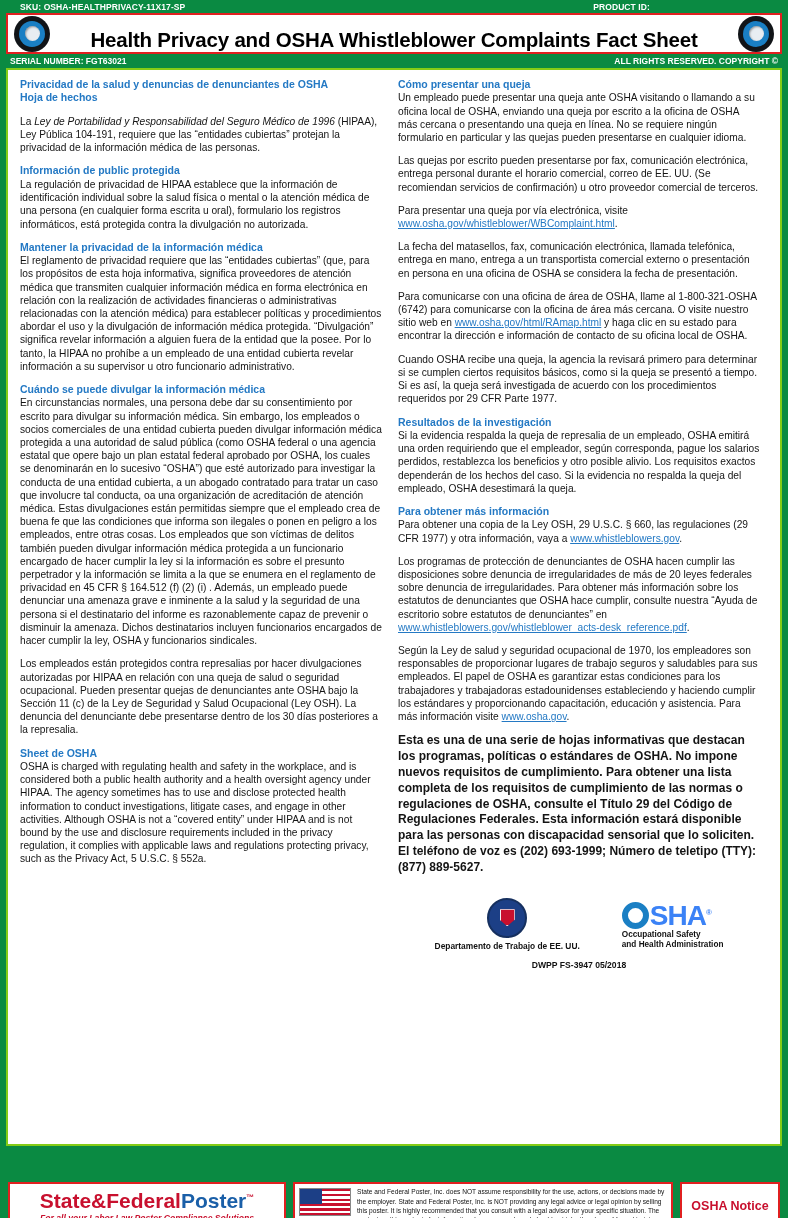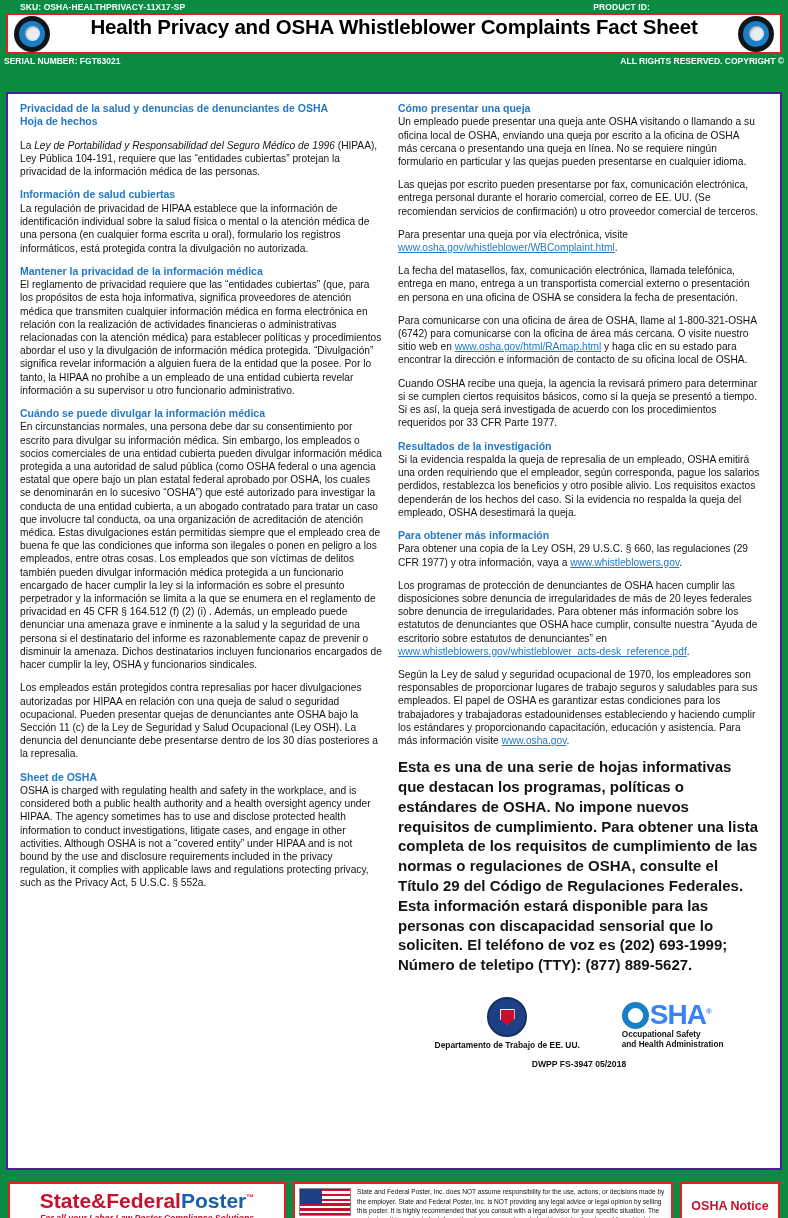--- a/index.html
+++ b/index.html
@@ -24,21 +24,21 @@
   .sku-text, .pid-text {
     color: #ffffff; font-size: 8.5px; font-weight: bold;
     letter-spacing: .1px; white-space: nowrap;
   }
   .pid-text { margin-right: 118px; margin-left: 16px; }
 
   
   .title-band {
     position: absolute; left: 6px; top: 13px; width: 776px; height: 41px;
     background: #ffffff; border: 2px solid #e02020;
-    display: flex; align-items: flex-start; justify-content: center;
+    display: flex; align-items: flex-end; justify-content: center;
   }
   .title-text {
     font-size: 20.5px; font-weight: bold; color: #000000;
     letter-spacing: -.2px; white-space: nowrap;
   }
   .corner-logo {
     position: absolute; top: 50%; transform: translateY(-50%);
     width: 36px; height: 36px; border-radius: 50%;
     background: #111418;
     display: flex; align-items: center; justify-content: center;
@@ -53,51 +53,50 @@
   .corner-logo .inner {
     width: 15px; height: 15px; border-radius: 50%;
     background: #e8edf2;
     box-shadow: inset 1px 1px 2px rgba(0,0,0,.35);
   }
 
   
   .serial-strip {
     position: absolute; left: 0; top: 54px; width: 788px; height: 14px;
     display: flex; align-items: center; justify-content: space-between;
-    padding: 0 4px;
+    padding: 0 10px;
   }
   .serial-text, .rights-text {
     color: #ffffff; font-size: 8.5px; font-weight: bold; white-space: nowrap;
   }
 
   
   .body-panel {
     position: absolute; left: 6px; top: 68px; width: 776px; height: 1078px;
-    background: #ffffff; border: 2px solid #4c1d95;
+    background: #ffffff; border: 2px solid #84cc16;
     padding: 8px 12px 4px 12px;
-    margin-top: 24px;
   }
   .columns { display: flex; gap: 16px; }
   .col { width: 362px; }
 
   h2.sec {
     font-size: 10.5px; font-weight: bold; color: #2479c4;
     line-height: 1.28; margin-bottom: 0px;
   }
   p.para {
     font-size: 10.2px; color: #141414; line-height: 1.295;
     margin: 0 0 10px 0; text-align: left;
   }
   p.para + h2.sec { margin-top: 0; }
   h2.sec + p.para { margin-top: 0; }
   .gap { height: 10px; }
   .ital { font-style: italic; }
   .lnk { color: #2479c4; }
   p.fineprint {
-    font-size: 15px; color: #141414; font-weight: bold;
+    font-size: 12px; color: #141414; font-weight: bold;
     line-height: 1.32; margin: 0;
   }
 
   
   .agency-row {
     display: flex; align-items: flex-end; justify-content: center;
     gap: 42px; margin-top: 22px;
   }
   .dol-block { text-align: center; }
   .dol-seal {
@@ -211,21 +210,21 @@
     <div class="columns">
 
       <div class="col">
         <h2 class="sec">
           <span>Privacidad de la salud y denuncias de denunciantes de OSHA</span><br>
           <span>Hoja de hechos</span>
         </h2>
         <div class="gap"></div>
         <p class="para"><span>La </span><span class="ital">Ley de Portabilidad y Responsabilidad del Seguro Médico de 1996</span><span> (HIPAA), Ley Pública 104-191, requiere que las “entidades cubiertas” protejan la privacidad de la información médica de las personas.</span></p>
 
-        <h2 class="sec">Información de salud cubiertas</h2>
+        <h2 class="sec">Información de public protegida</h2>
         <p class="para">La regulación de privacidad de HIPAA establece que la información de identificación individual sobre la salud física o mental o la atención médica de una persona (en cualquier forma escrita u oral), formulario los registros informáticos, está protegida contra la divulgación no autorizada.</p>
 
         <h2 class="sec">Mantener la privacidad de la información médica</h2>
         <p class="para">El reglamento de privacidad requiere que las “entidades cubiertas” (que, para los propósitos de esta hoja informativa, significa proveedores de atención médica que transmiten cualquier información médica en forma electrónica en relación con la realización de actividades financieras o administrativas relacionadas con la atención médica) para establecer políticas y procedimientos abordar el uso y la divulgación de información médica protegida. “Divulgación” significa revelar información a alguien fuera de la entidad que la posee. Por lo tanto, la HIPAA no prohíbe a un empleado de una entidad cubierta revelar información a su supervisor u otro funcionario administrativo.</p>
 
         <h2 class="sec">Cuándo se puede divulgar la información médica</h2>
         <p class="para">En circunstancias normales, una persona debe dar su consentimiento por escrito para divulgar su información médica. Sin embargo, los empleados o socios comerciales de una entidad cubierta pueden divulgar información médica protegida a una autoridad de salud pública (como OSHA federal o una agencia estatal que opere bajo un plan estatal federal aprobado por OSHA, los cuales se denominarán en lo sucesivo “OSHA”) que esté autorizado para investigar la conducta de una entidad cubierta, a un abogado contratado para tratar un caso que involucre tal conducta, oa una organización de acreditación de atención médica. Estas divulgaciones están permitidas siempre que el empleado crea de buena fe que las condiciones que informa son ilegales o ponen en peligro a los empleados, entre otras cosas. Los empleados que son víctimas de delitos también pueden divulgar información médica protegida a un funcionario encargado de hacer cumplir la ley si la información es sobre el presunto perpetrador y la información se limita a la que se enumera en el reglamento de privacidad en 45 CFR § 164.512 (f) (2) (i) . Además, un empleado puede denunciar una amenaza grave e inminente a la salud y la seguridad de una persona si el destinatario del informe es razonablemente capaz de prevenir o disminuir la amenaza. Dichos destinatarios incluyen funcionarios encargados de hacer cumplir la ley, OSHA y funcionarios sindicales.</p>
         <p class="para">Los empleados están protegidos contra represalias por hacer divulgaciones autorizadas por HIPAA en relación con una queja de salud o seguridad ocupacional. Pueden presentar quejas de denunciantes ante OSHA bajo la Sección 11 (c) de la Ley de Seguridad y Salud Ocupacional (Ley OSH). La denuncia del denunciante debe presentarse dentro de los 30 días posteriores a la represalia.</p>
 
         <h2 class="sec">Sheet de OSHA</h2>
@@ -235,21 +234,21 @@
       <div class="col">
         <h2 class="sec">Cómo presentar una queja</h2>
         <p class="para">Un empleado puede presentar una queja ante OSHA visitando o llamando a su oficina local de OSHA, enviando una queja por escrito a la oficina de OSHA más cercana o presentando una queja en línea. No se requiere ningún formulario en particular y las quejas pueden presentarse en cualquier idioma.</p>
         <p class="para">Las quejas por escrito pueden presentarse por fax, comunicación electrónica, entrega personal durante el horario comercial, correo de EE. UU. (Se recomiendan servicios de confirmación) u otro proveedor comercial de terceros.</p>
         <p class="para"><span>Para presentar una queja por vía electrónica, visite </span><a class="lnk" href="#">www.osha.gov/whistleblower/WBComplaint.html</a><span>.</span></p>
 
         <p class="para">La fecha del matasellos, fax, comunicación electrónica, llamada telefónica, entrega en mano, entrega a un transportista comercial externo o presentación en persona en una oficina de OSHA se considera la fecha de presentación.</p>
 
         <p class="para"><span>Para comunicarse con una oficina de área de OSHA, llame al 1-800-321-OSHA (6742) para comunicarse con la oficina de área más cercana. O visite nuestro sitio web en </span><a class="lnk" href="#">www.osha.gov/html/RAmap.html</a><span> y haga clic en su estado para encontrar la dirección e información de contacto de su oficina local de OSHA.</span></p>
 
-        <p class="para">Cuando OSHA recibe una queja, la agencia la revisará primero para determinar si se cumplen ciertos requisitos básicos, como si la queja se presentó a tiempo. Si es así, la queja será investigada de acuerdo con los procedimientos requeridos por 33 CFR Parte 1977.</p>
+        <p class="para">Cuando OSHA recibe una queja, la agencia la revisará primero para determinar si se cumplen ciertos requisitos básicos, como si la queja se presentó a tiempo. Si es así, la queja será investigada de acuerdo con los procedimientos requeridos por 29 CFR Parte 1977.</p>
 
         <h2 class="sec">Resultados de la investigación</h2>
         <p class="para">Si la evidencia respalda la queja de represalia de un empleado, OSHA emitirá una orden requiriendo que el empleador, según corresponda, pague los salarios perdidos, restablezca los beneficios y otro posible alivio. Los requisitos exactos dependerán de los hechos del caso. Si la evidencia no respalda la queja del empleado, OSHA desestimará la queja.</p>
 
         <h2 class="sec">Para obtener más información</h2>
         <p class="para"><span>Para obtener una copia de la Ley OSH, 29 U.S.C. § 660, las regulaciones (29 CFR 1977) y otra información, vaya a </span><a class="lnk" href="#">www.whistleblowers.gov</a><span>.</span></p>
 
         <p class="para"><span>Los programas de protección de denunciantes de OSHA hacen cumplir las disposiciones sobre denuncia de irregularidades de más de 20 leyes federales sobre denuncia de irregularidades. Para obtener más información sobre los estatutos de denunciantes que OSHA hace cumplir, consulte nuestra “Ayuda de escritorio sobre estatutos de denunciantes” en </span><a class="lnk" href="#">www.whistleblowers.gov/whistleblower_acts-desk_reference.pdf</a><span>.</span></p>
 
         <p class="para"><span>Según la Ley de salud y seguridad ocupacional de 1970, los empleadores son responsables de proporcionar lugares de trabajo seguros y saludables para sus empleados. El papel de OSHA es garantizar estas condiciones para los trabajadores y trabajadoras estadounidenses estableciendo y haciendo cumplir los estándares y proporcionando capacitación, educación y asistencia. Para más información visite </span><a class="lnk" href="#">www.osha.gov</a><span>.</span></p>

